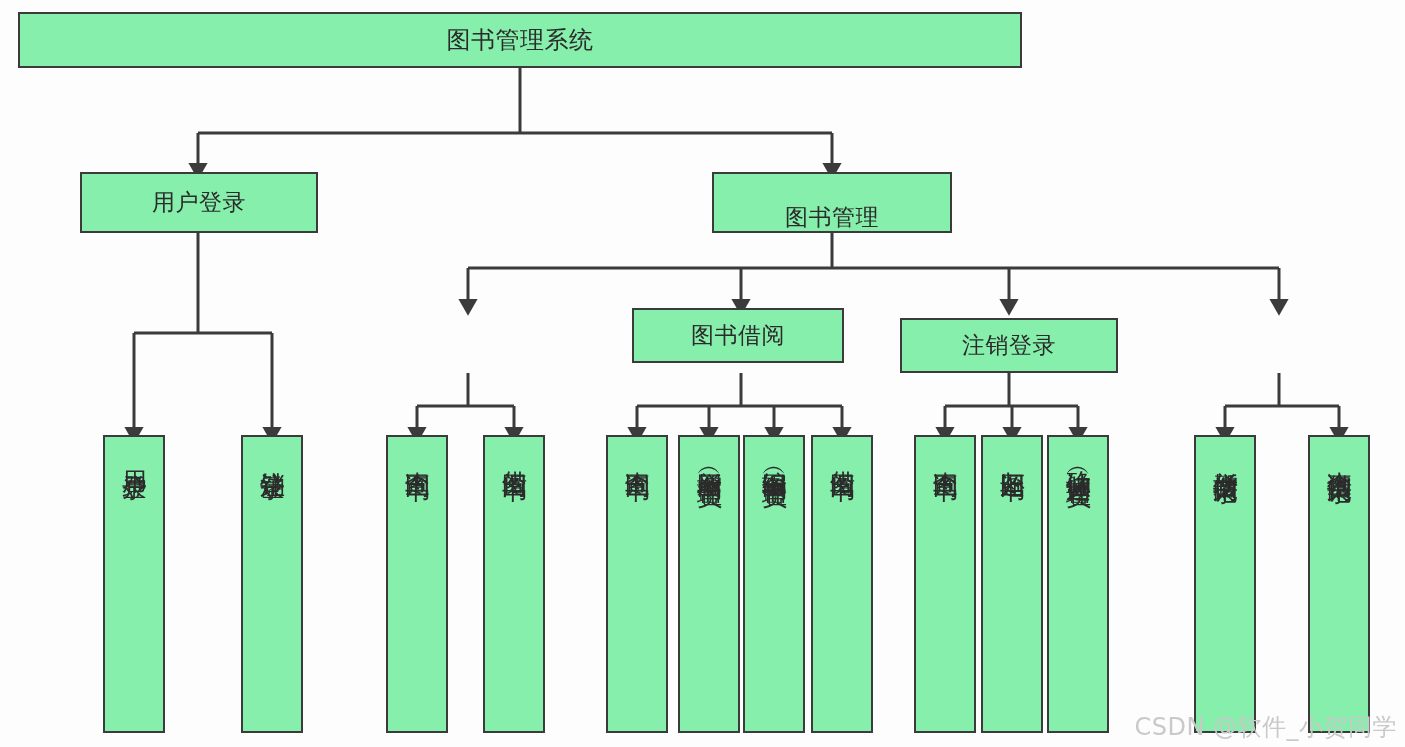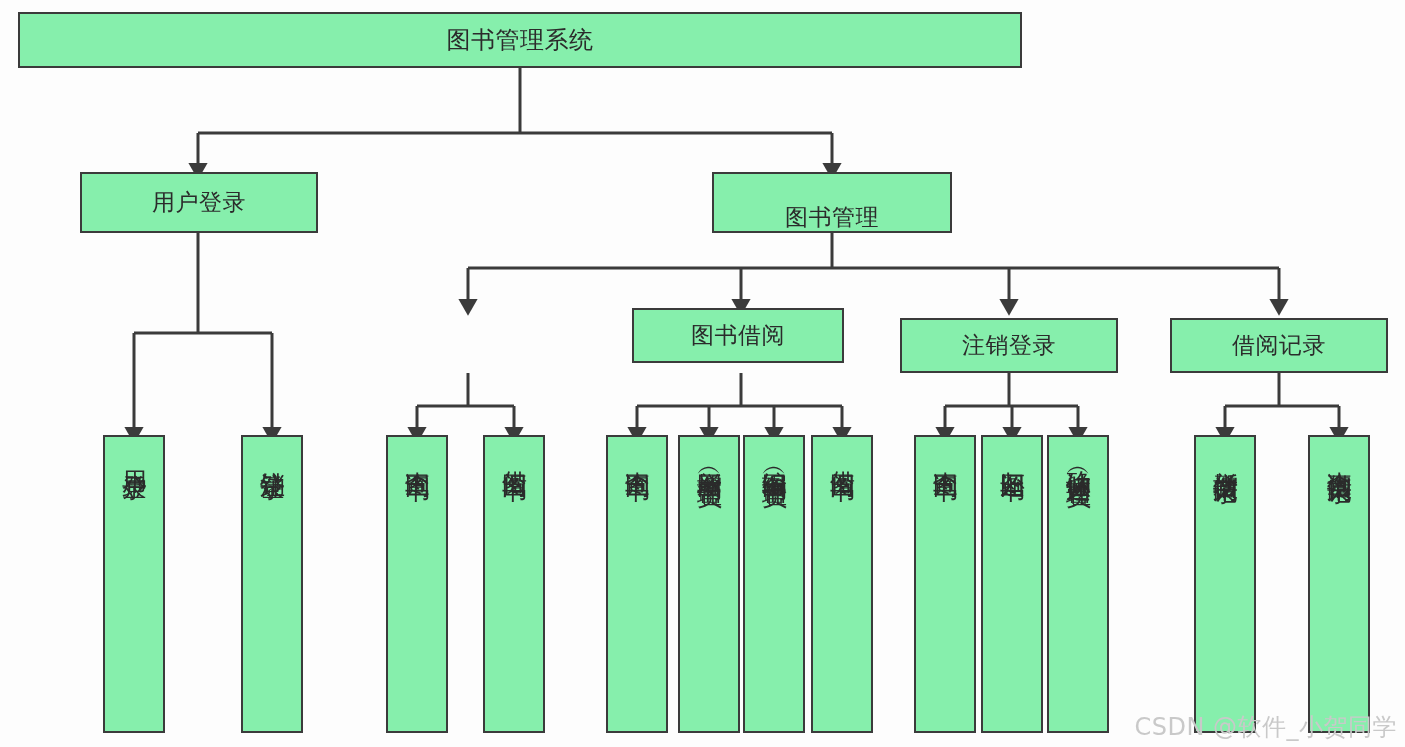--- a/index.html
+++ b/index.html
@@ -139,23 +139,20 @@
 
 
   <div class="node horiz" style="left:632px; top:308px; width:212px; height:55px;">
     <span class="lbl">图书借阅</span>
   </div>
 
   <div class="node horiz" style="left:900px; top:318px; width:218px; height:55px;">
     <span class="lbl">注销登录</span>
   </div>
 
-  <div class="node horiz" style="left:1170px; top:318px; width:218px; height:55px;">
-    <span class="lbl">借阅记录</span>
-  </div>
 
   <div class="node vert" style="left:103px; top:435px; width:62px; height:298px;">
     <span class="lbl">用户登录</span>
   </div>
 
   <div class="node vert" style="left:241px; top:435px; width:62px; height:298px;">
     <span class="lbl">注销登录</span>
   </div>
 
   <div class="node vert" style="left:386px; top:435px; width:62px; height:298px;">

